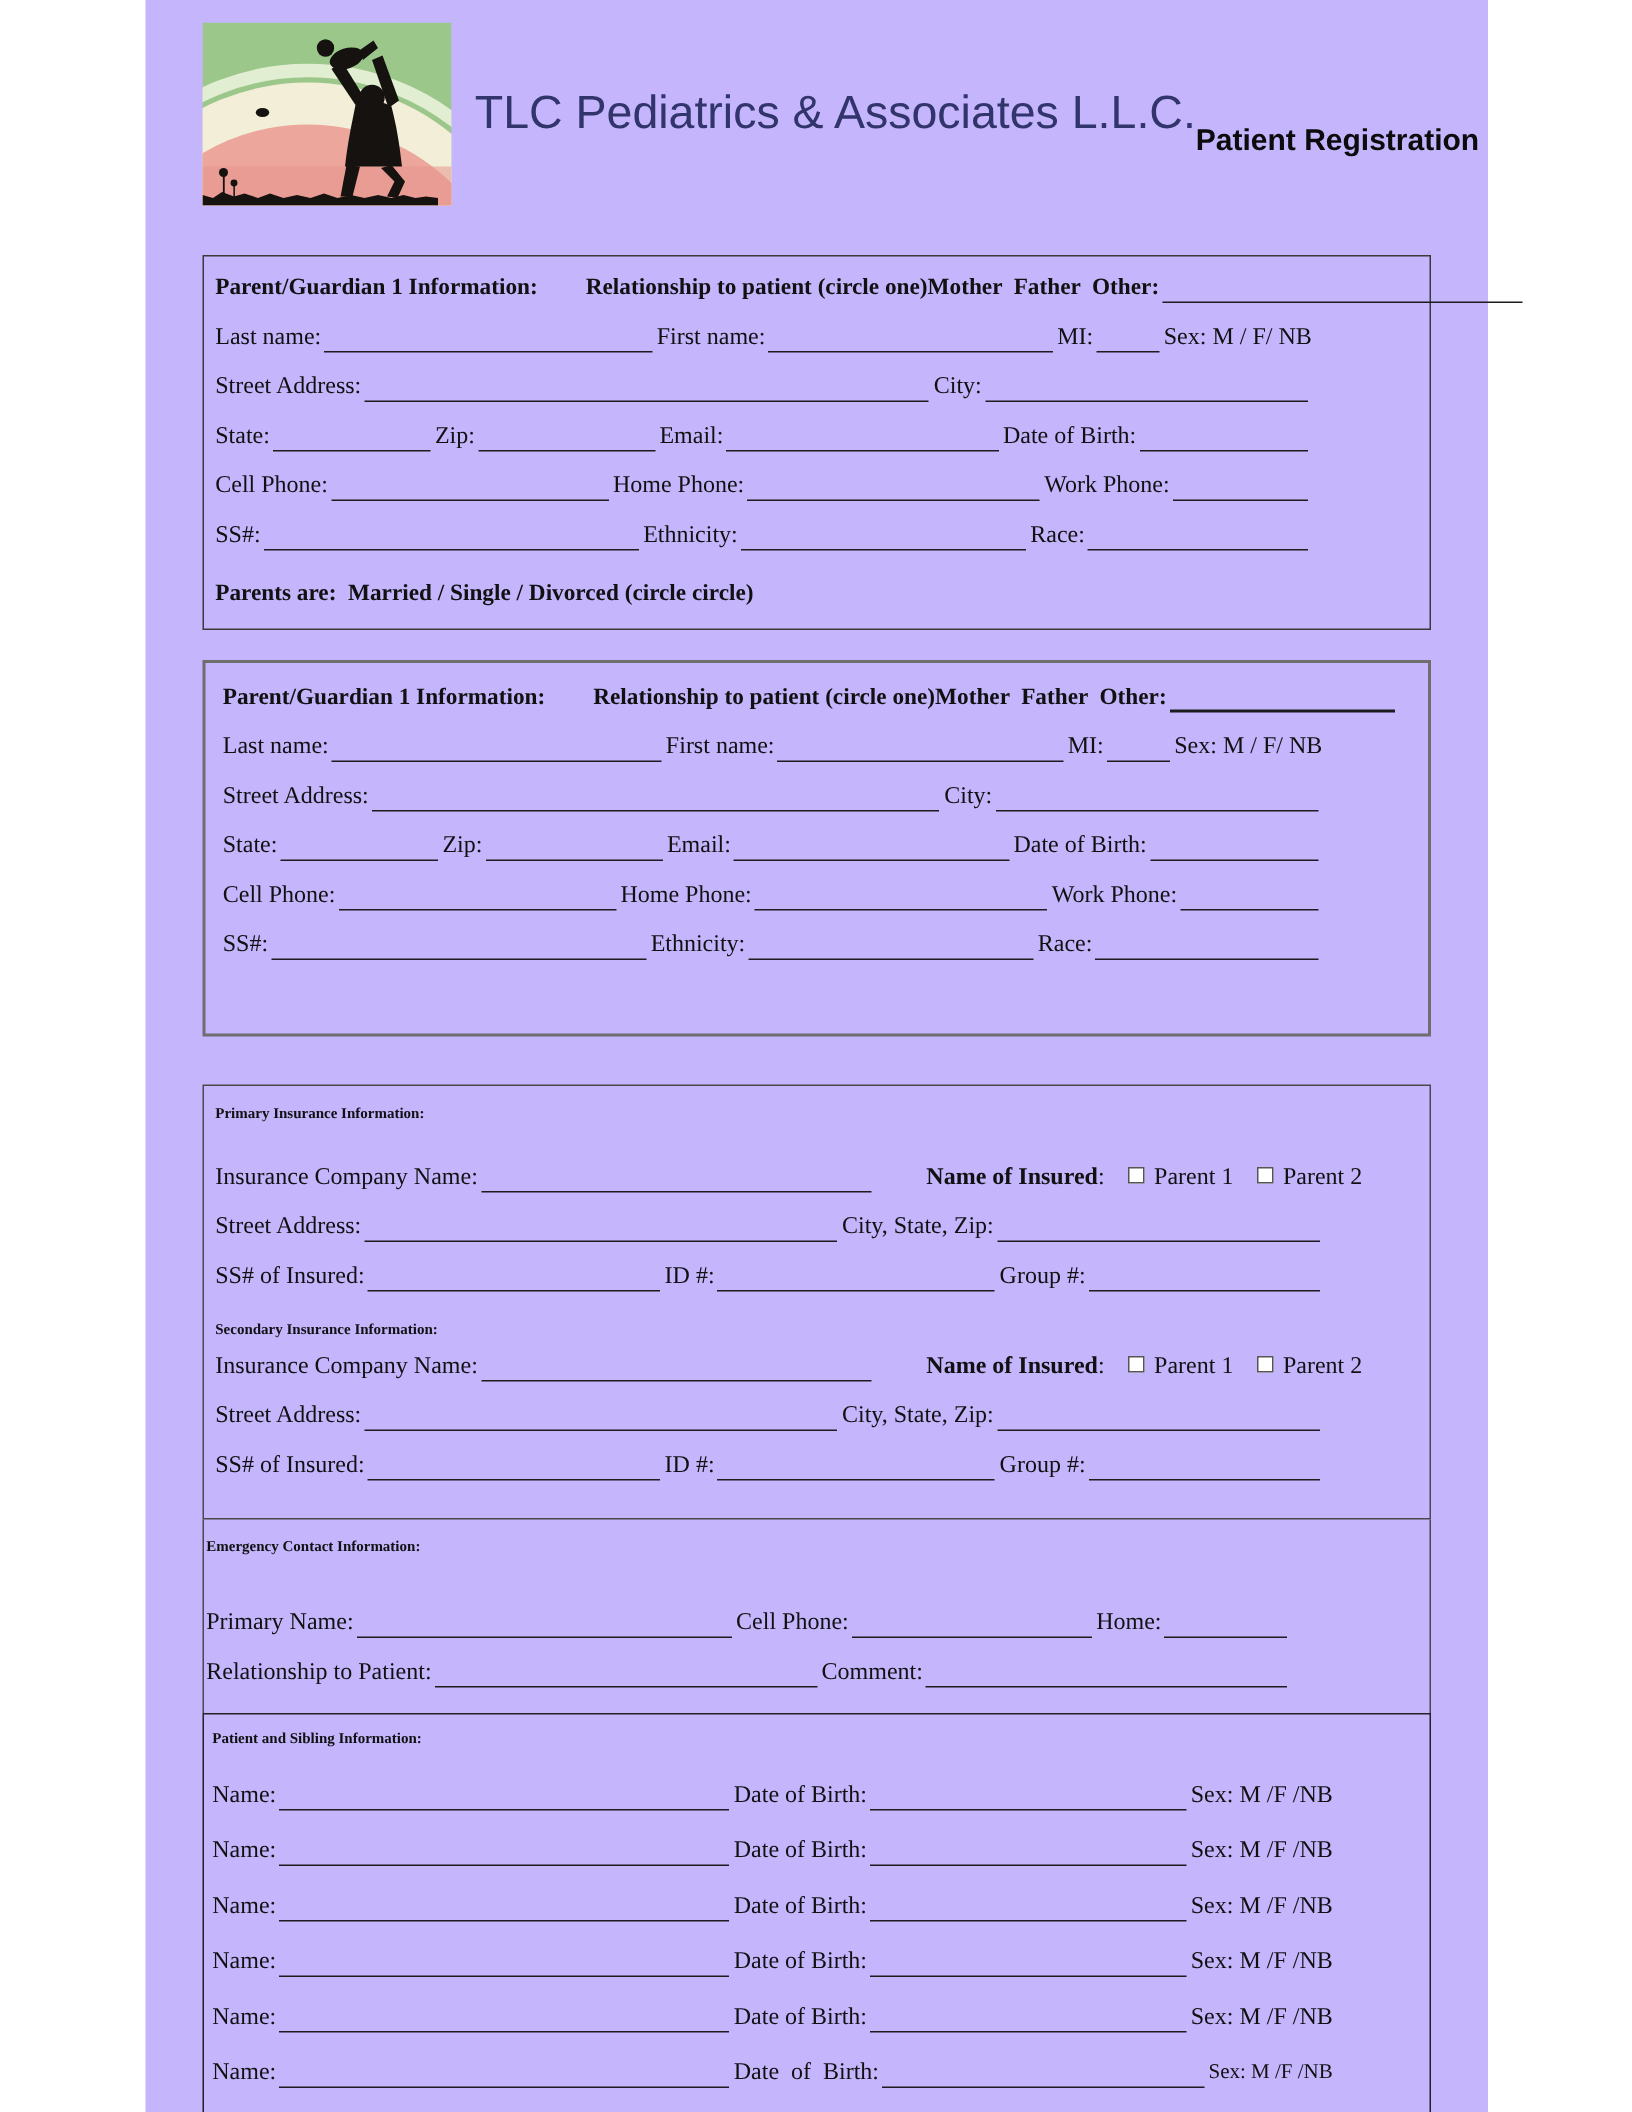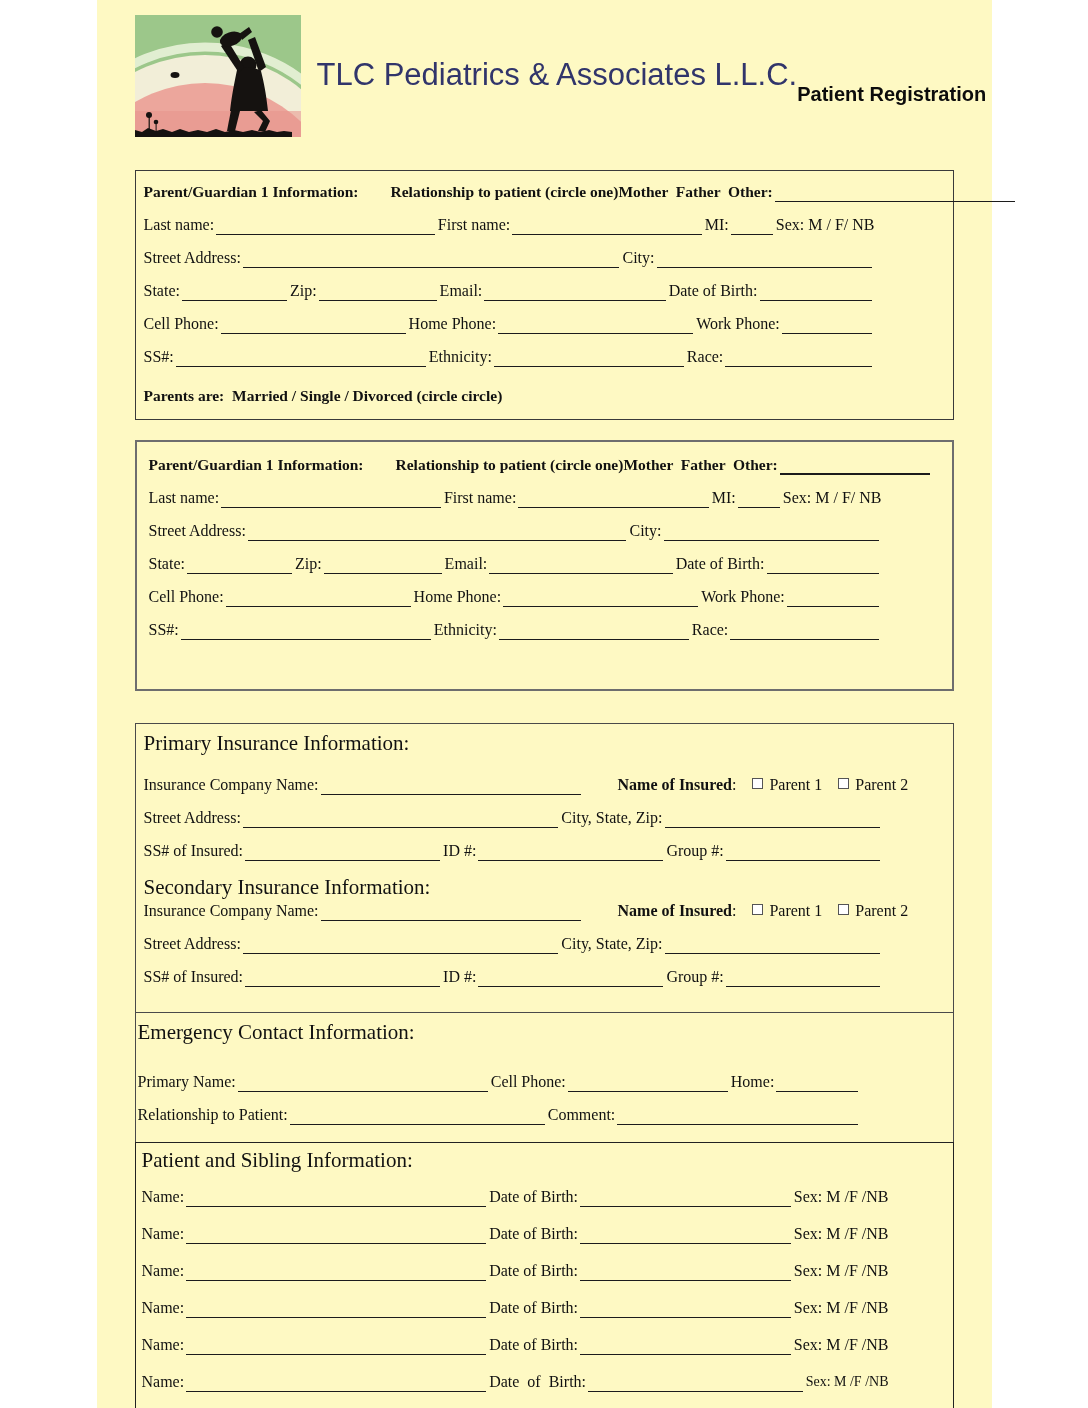--- a/index.html
+++ b/index.html
@@ -1,19 +1,19 @@
 <!DOCTYPE html>
 <html><head>
 <meta charset="utf-8">
 <style>
   * { margin:0; padding:0; box-sizing:border-box; }
   html,body { background:#ffffff; }
   .page {
     width:895px; height:1408px; margin:0 auto; position:relative;
-    background:#fef9c3; color:#111;
+    background:#c4b5fd; color:#111;
     font-family:"Liberation Serif", serif; font-size:16px;
     padding:0 38px;
   }
   
   .header { display:flex; align-items:flex-start; padding-top:15px; height:122px; }
   .logo { width:166px; height:122px; flex:0 0 auto; }
   .clinic-title {
     font-family:"Liberation Sans", sans-serif; font-weight:500;
     font-size:31px; color:#31356b; margin:42px 0 0 16px; white-space:nowrap;
   }
@@ -26,21 +26,21 @@
   .box1 { margin-top:48px; padding:10px 78px 12px 8px; }
   .box2 { margin-top:20px; border:2px solid #6e6e6e; padding:12px 70px 48px 12px; }
   .box3 { margin-top:32px; padding:8px 70px 24px 8px; border-color:#4a4a4a; }
   .box4 { border-top:none; border-bottom:none; padding:8px 92px 16px 2px; border-color:#4a4a4a; }
   .box5 { padding:6px 64px 16px 6px; border-color:#222; }
   
   .row { display:flex; align-items:flex-end; margin-bottom:11px; line-height:22px; white-space:nowrap; }
   .row:last-child { margin-bottom:0; }
   .lbl { white-space:pre; flex:0 0 auto; }
   .b { font-weight:bold; }
-  .sectitle { font-weight:normal; font-size:21px; }
+  .sectitle { font-weight:bold; font-size:10px; }
   .line { border-bottom:1.2px solid #1c1c1c; height:14px; margin:0 3px 1px 2px; flex:0 0 auto; }
   .f1 { flex:1 1 auto; }
   .w42{width:42px}.w105{width:105px}.w112{width:112px}.w118{width:118px}
   .w150{width:150px; border-bottom-width:2px}.w160{width:160px}.w185{width:185px}
   .w190{width:190px}.w195{width:195px}.w215{width:215px}.w240{width:240px}
   .w250{width:250px}.w255{width:255px}.w260{width:260px}.w300{width:300px}
   .gap-lg { margin-bottom:20px; }
   .tight { margin-bottom:9px; }
   .checkbox {
     width:11px; height:11px; border:1.5px solid #555; display:inline-block;

